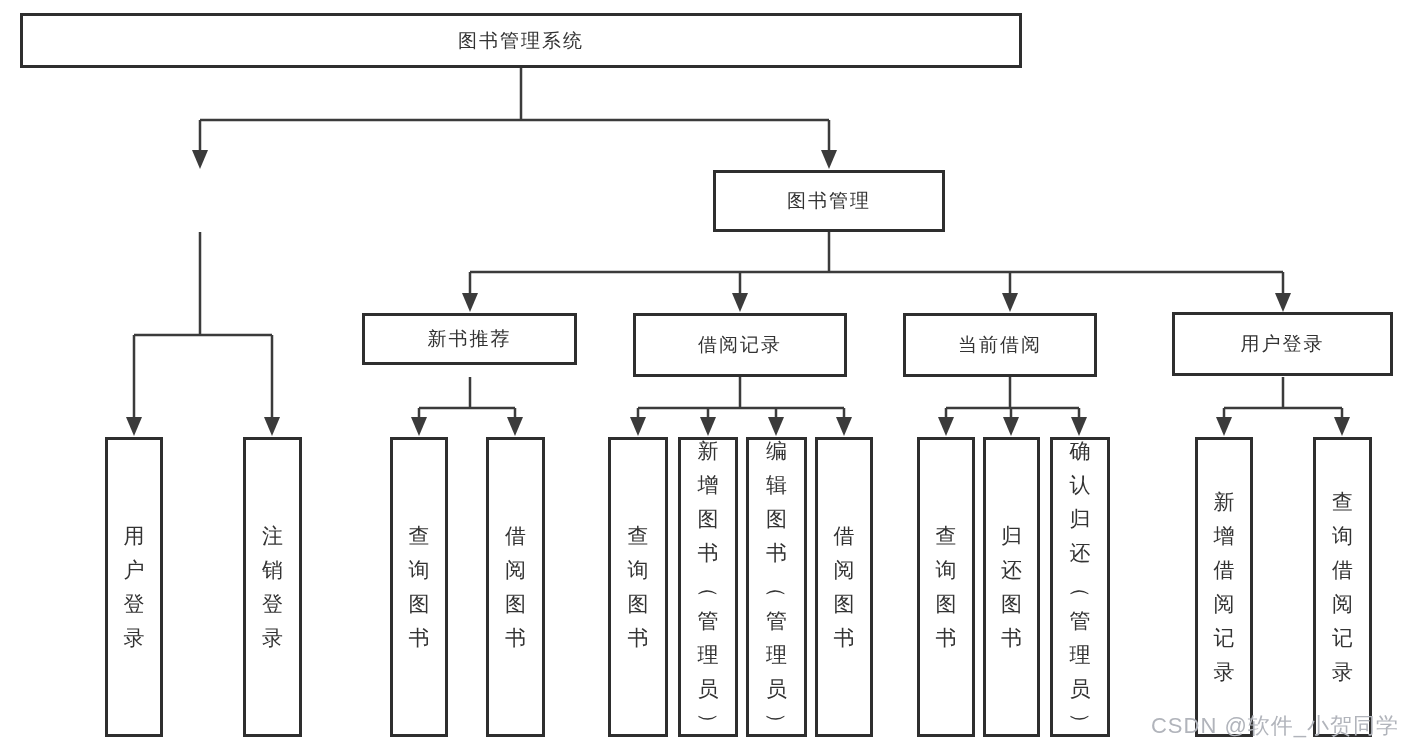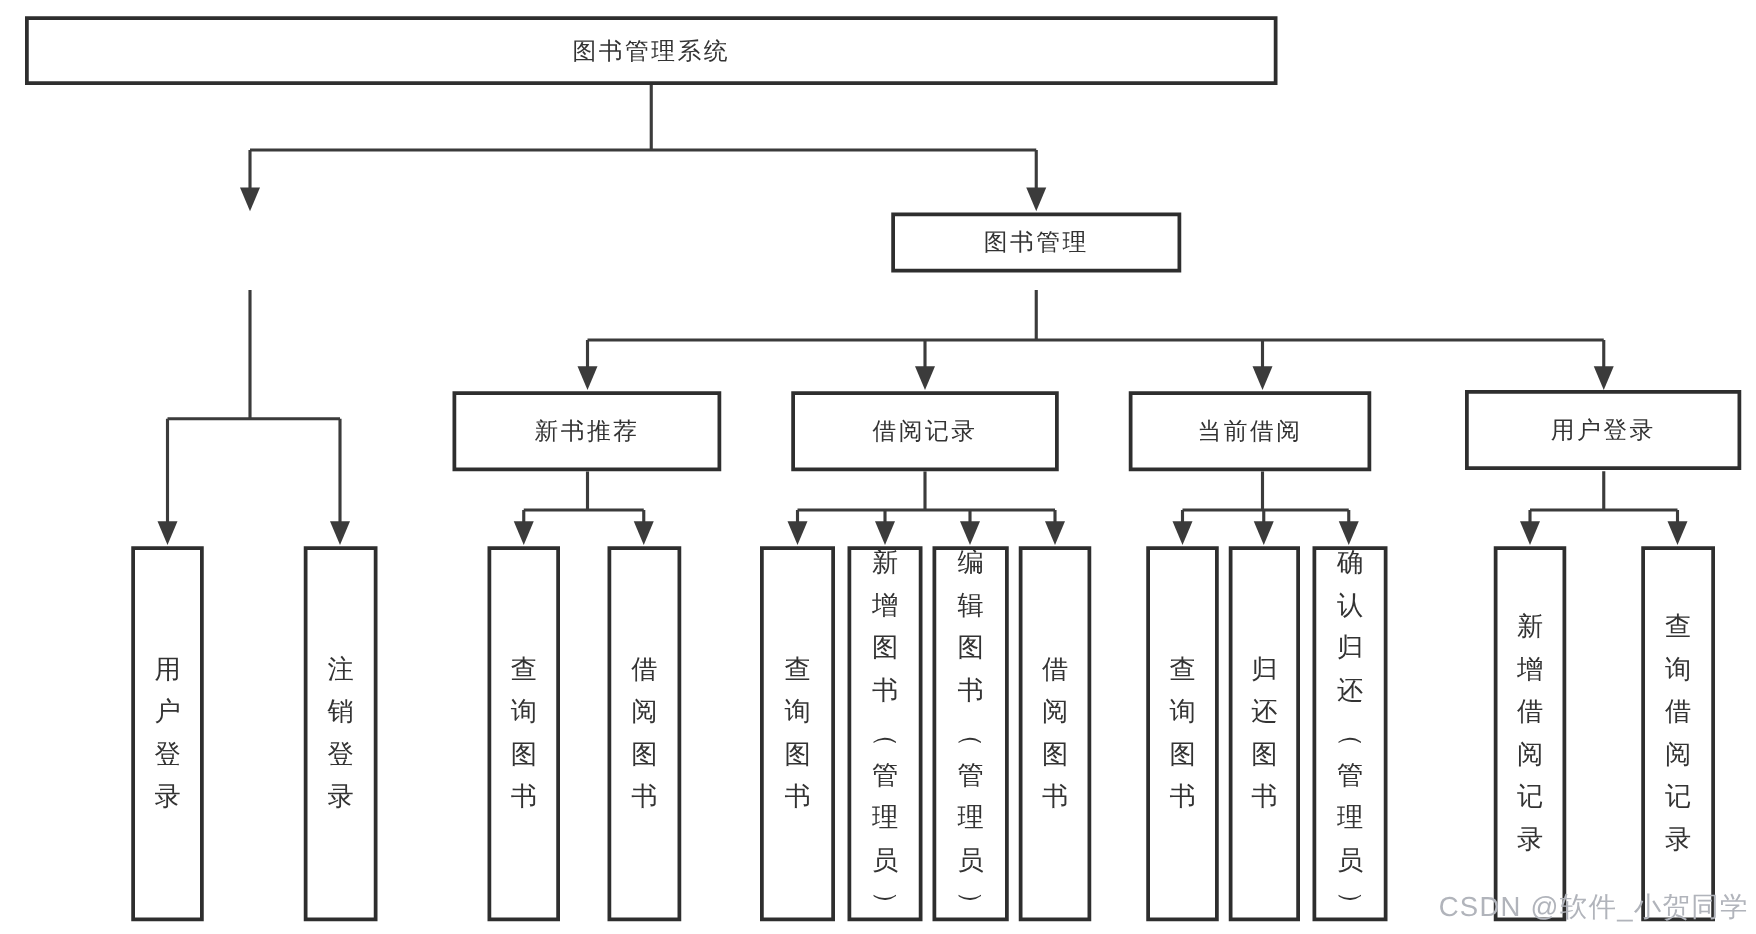--- a/index.html
+++ b/index.html
@@ -119,25 +119,25 @@
       <path d="M1283 377 V408 M1224 408 H1342 M1224 408 V418 M1342 408 V418"></path>
       <polygon fill="#3b3b3b" stroke="none" points="1216,417 1232,417 1224,436"></polygon>
       <polygon fill="#3b3b3b" stroke="none" points="1334,417 1350,417 1342,436"></polygon>
     </g>
   </svg>
 
   <div class="box root" style="left:20px;top:13px;width:1002px;height:55px">
     <span class="hlabel">图书管理系统</span>
   </div>
 
-  <div class="box" style="left:713px;top:170px;width:232px;height:48px">
+  <div class="box" style="left:713px;top:170px;width:232px;height:62px">
     <span class="hlabel">图书管理</span>
   </div>
 
-  <div class="box" style="left:362px;top:313px;width:215px;height:64px">
+  <div class="box" style="left:362px;top:313px;width:215px;height:52px">
     <span class="hlabel">新书推荐</span>
   </div>
   <div class="box" style="left:633px;top:313px;width:214px;height:64px">
     <span class="hlabel">借阅记录</span>
   </div>
   <div class="box" style="left:903px;top:313px;width:194px;height:64px">
     <span class="hlabel">当前借阅</span>
   </div>
   <div class="box" style="left:1172px;top:312px;width:221px;height:64px">
     <span class="hlabel">用户登录</span>

